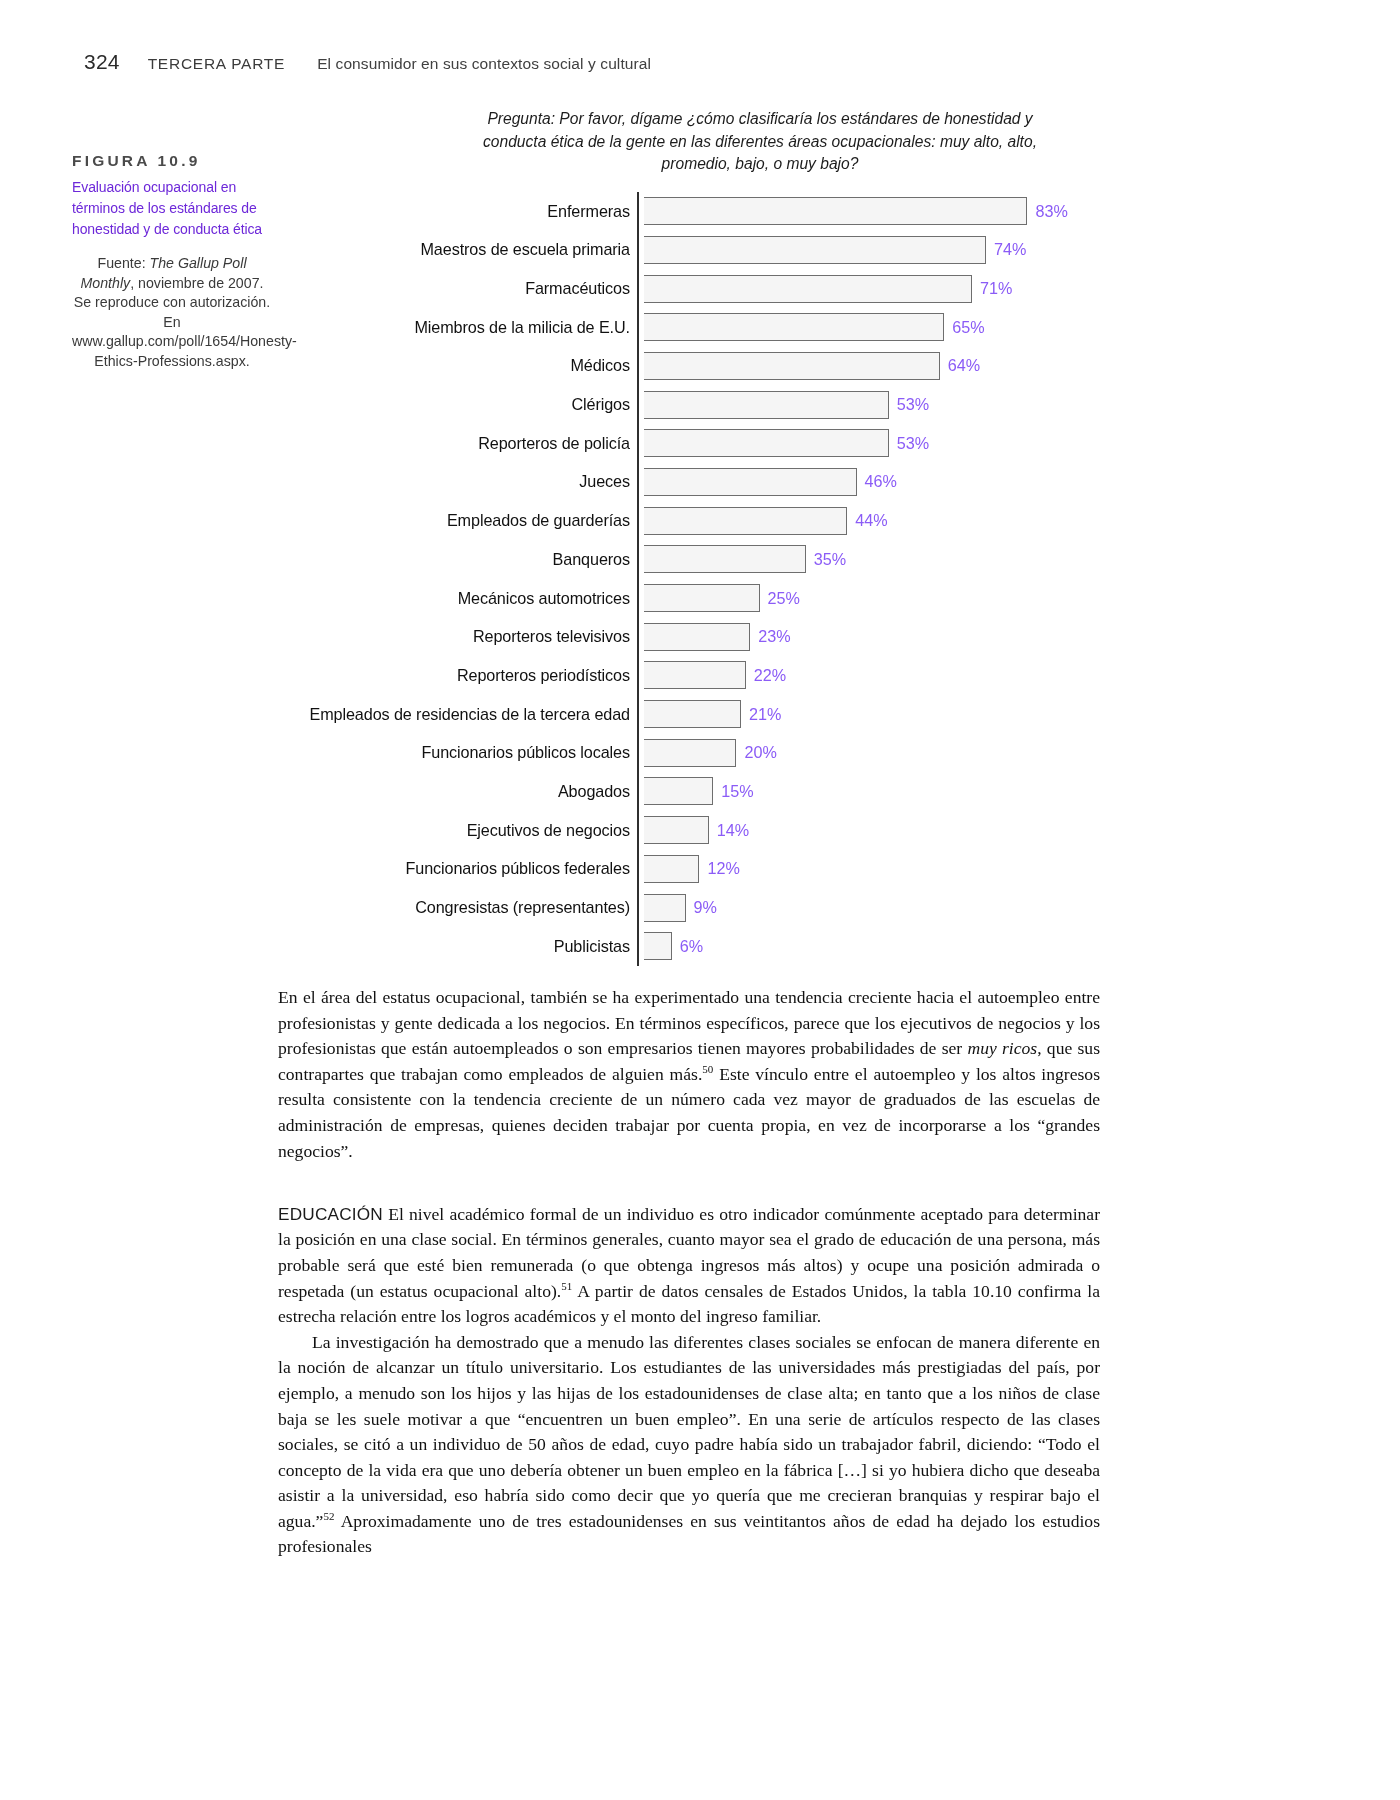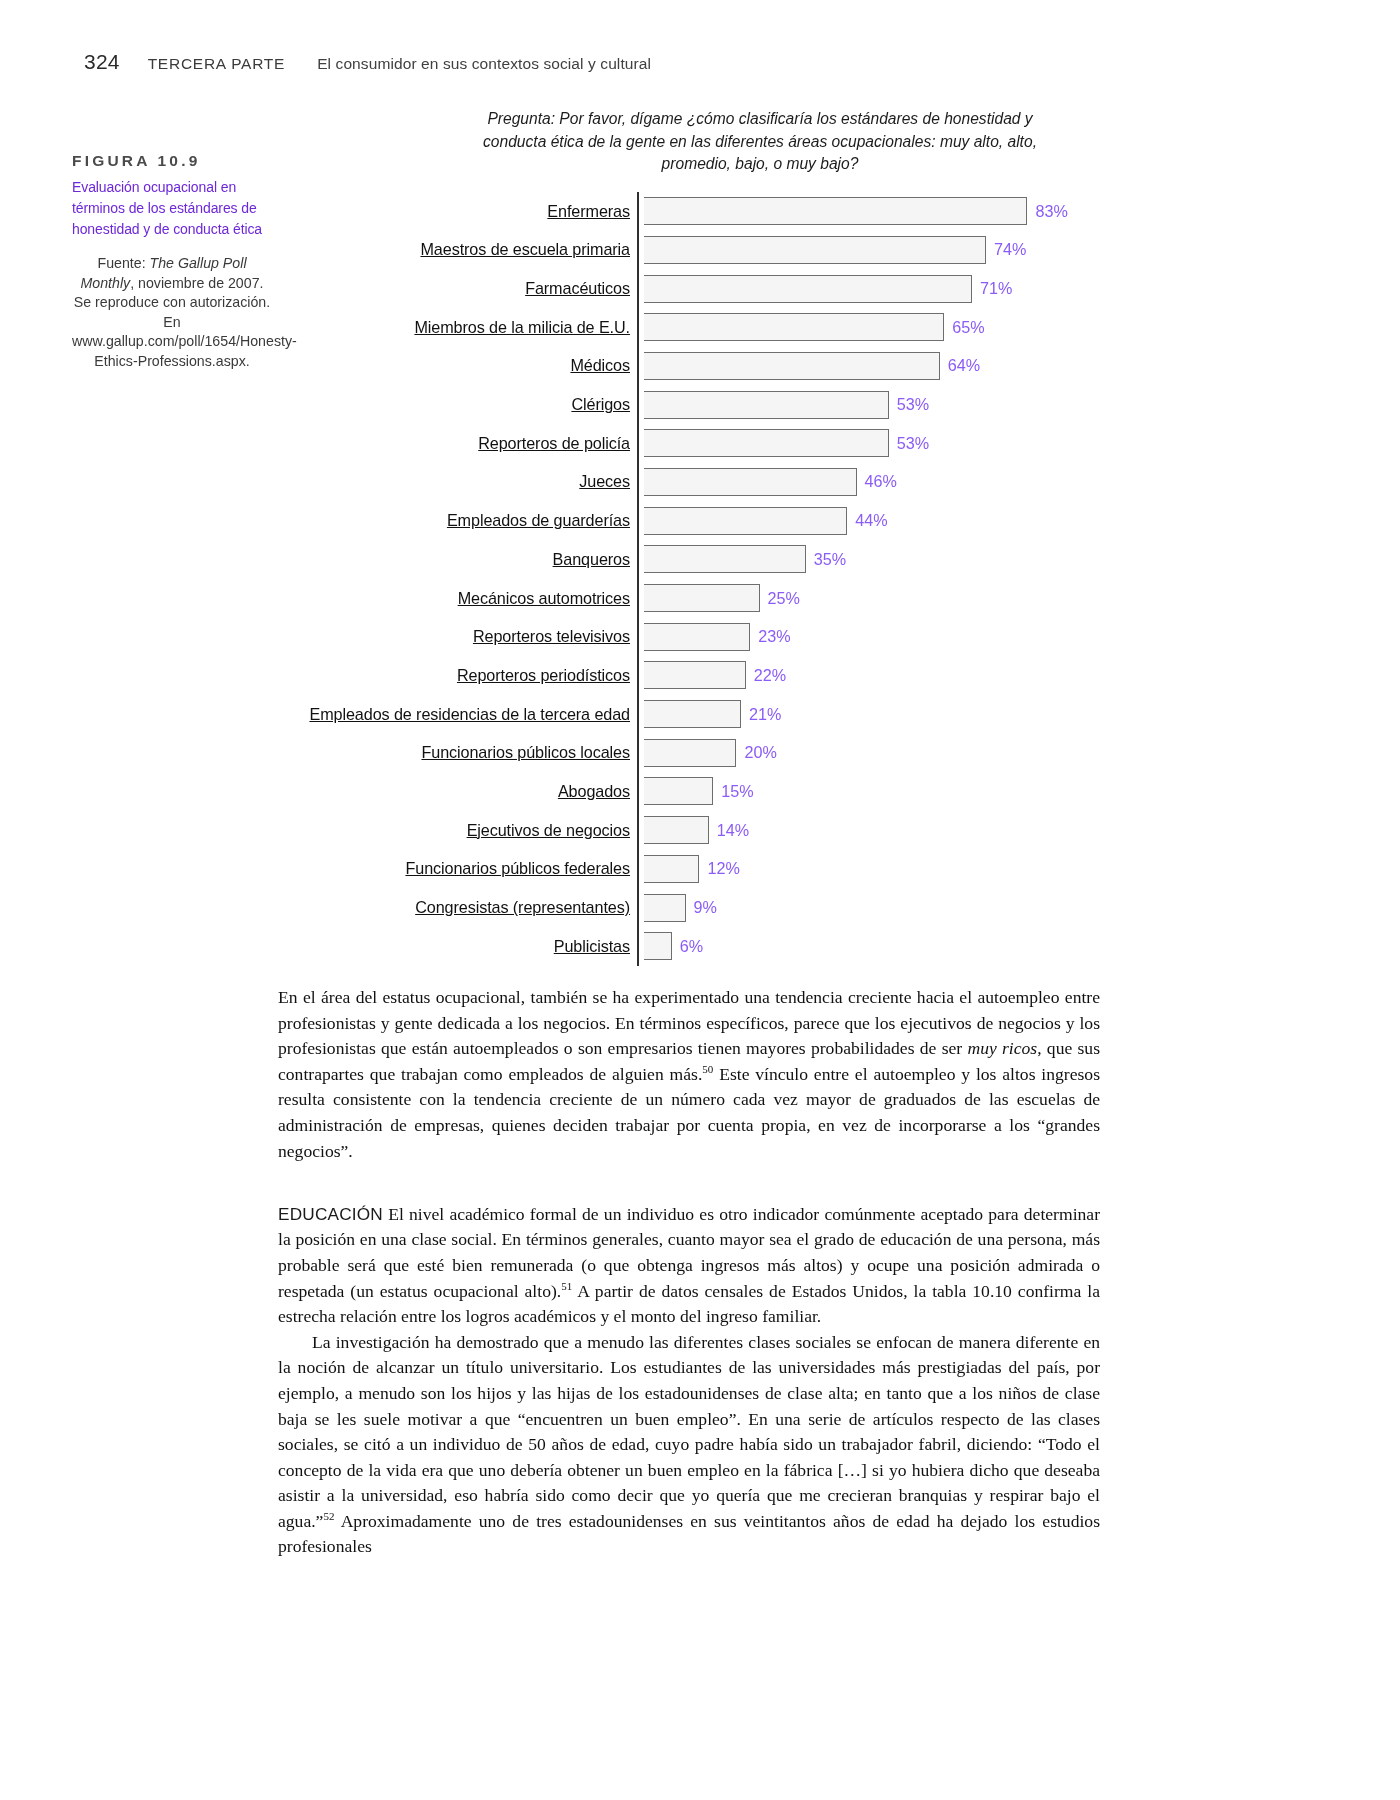--- a/index.html
+++ b/index.html
@@ -112,21 +112,20 @@
     height: 38.7px;
   }
   .row-label {
     width: 330px;
     text-align: right;
     padding-right: 14px;
     font-size: 16.2px;
     color: #111;
     white-space: nowrap;
     letter-spacing: -0.1px;
-    text-decoration: underline;
   }
   .bar-wrap {
     display: flex;
     align-items: center;
     flex: 1;
   }
   .bar {
     height: 28px;
     background: #f5f5f5;
     border: 1.4px solid #6e6e6e;

